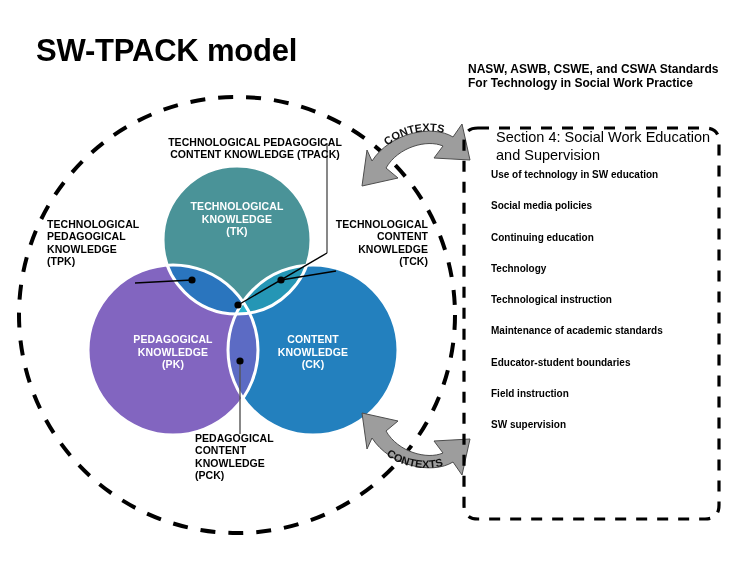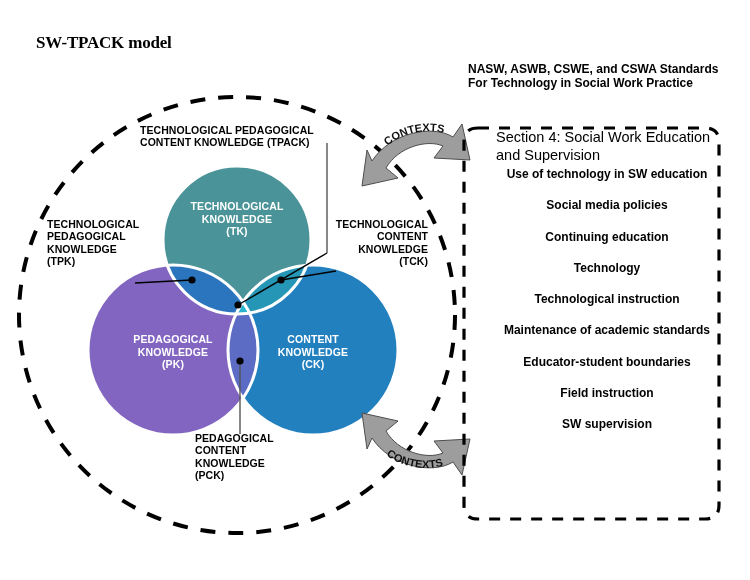--- a/index.html
+++ b/index.html
@@ -18,26 +18,25 @@
   #root {
     position: absolute;
     inset: 0;
     width: 750px;
     height: 580px;
   }
   #title {
     position: absolute;
     left: 36px;
     top: 33px;
-    font-size: 17px;
+    font-size: 31px;
     font-weight: bold;
     letter-spacing: -0.2px;
     color: #000;
     white-space: nowrap;
-    font-family: Liberation Serif, serif;
   }
 
   
   #canvas {
     position: absolute;
     left: 0;
     top: 0;
     width: 750px;
     height: 580px;
   }
@@ -83,27 +82,26 @@
     line-height: 17.5px;
     color: #000;
   }
   #panel-list {
     position: absolute;
     left: 491px;
     top: 168px;
     width: 232px;
   }
   .panel-item {
-    font-size: 12px;
+    font-size: 10px;
     font-weight: bold;
     line-height: 13px;
     color: #000;
     margin-bottom: 18.3px;
     white-space: nowrap;
-    text-align: center;
   }
 </style>
 </head>
 <body>
 
 <div id="root">
 
   <div id="title">SW-TPACK model</div>
 
   <svg id="canvas" viewBox="0 0 750 580">
@@ -219,21 +217,21 @@
     <div>KNOWLEDGE</div>
     <div>(PK)</div>
   </div>
 
   <div class="venn-label" style="left:253px; top:333px; width:120px;">
     <div>CONTENT</div>
     <div>KNOWLEDGE</div>
     <div>(CK)</div>
   </div>
 
-  <div class="outer-label" style="left:140px; top:124px; width:230px; ">
+  <div class="outer-label" style="left:140px; top:136px; width:230px; text-align:center;">
     <div>TECHNOLOGICAL PEDAGOGICAL</div>
     <div>CONTENT KNOWLEDGE (TPACK)</div>
   </div>
 
   <div class="outer-label" style="left:47px; top:218px; width:100px; text-align:left;">
     <div>TECHNOLOGICAL</div>
     <div>PEDAGOGICAL</div>
     <div>KNOWLEDGE</div>
     <div>(TPK)</div>
   </div>

